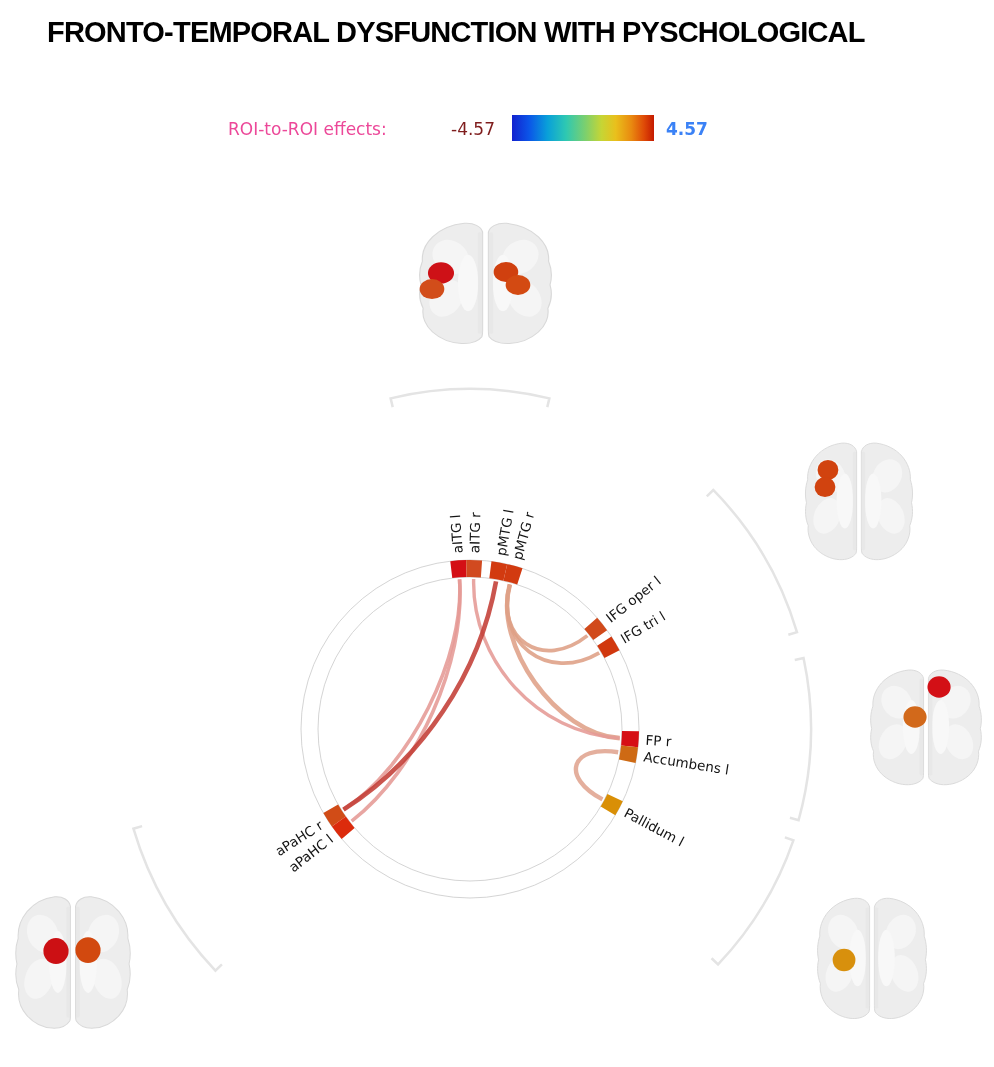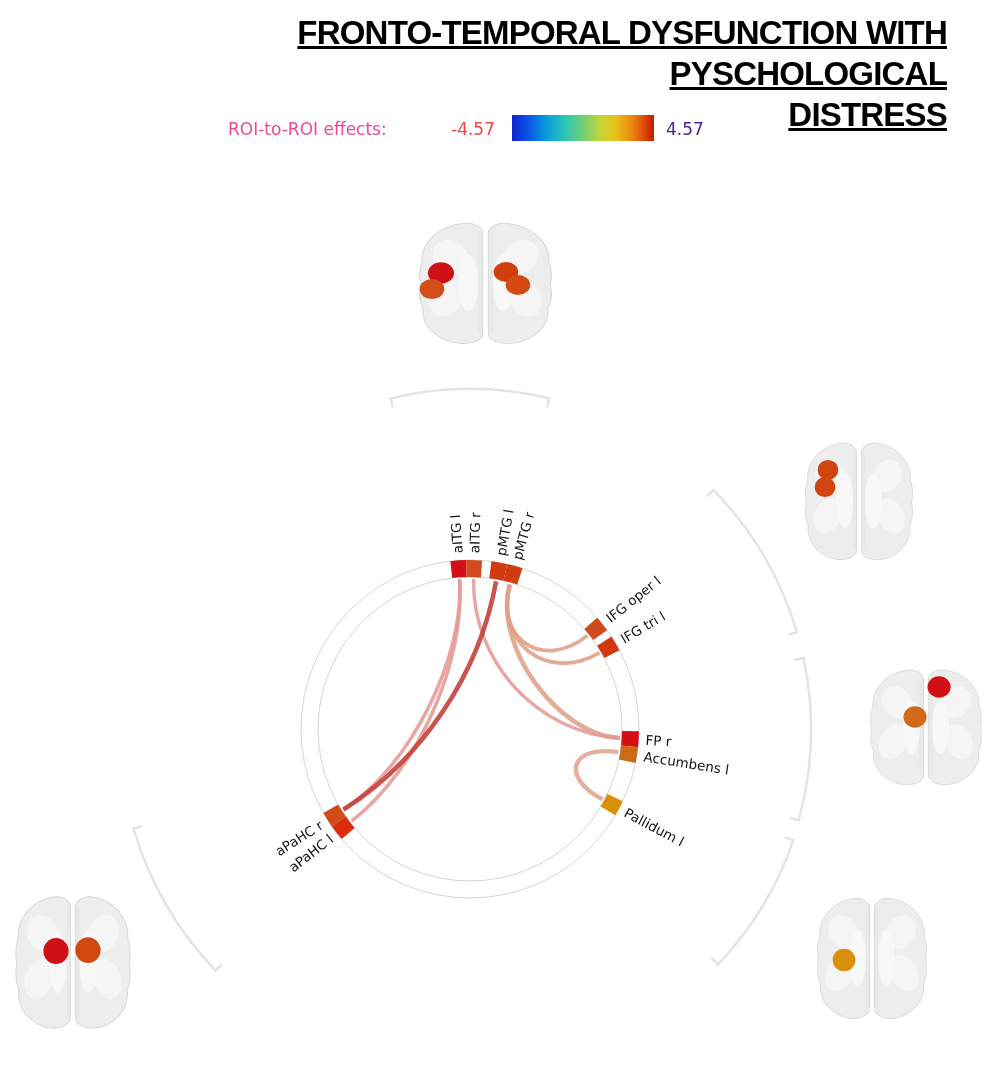--- a/index.html
+++ b/index.html
@@ -1,37 +1,36 @@
 <!DOCTYPE html>
 <html><head>
 <meta charset="utf-8">
 <style>
   html,body{margin:0;padding:0;background:#fff;}
   body{width:994px;height:1067px;position:relative;overflow:hidden;
        font-family:"DejaVu Sans",sans-serif;}
-  .title{position:absolute;left:47px;top:12px;width:900px;text-align:right;
+  .title{position:absolute;left:47px;top:12px;width:900px;text-align:left;
          font-family:"Liberation Sans",sans-serif;font-weight:700;
-         font-size:33px;line-height:41px;color:#000;letter-spacing:-0.8px;text-decoration:underline;}
+         font-size:29px;line-height:41px;color:#000;letter-spacing:-0.8px;}
   .legend-label{position:absolute;left:228px;top:119px;font-size:17px;color:#ec4899;}
   .legend-min{position:absolute;left:425px;top:119px;width:70px;text-align:right;
-              font-size:17px;color:#ef4444;}
+              font-size:17px;color:#7f1d1d;}
   .colorbar{position:absolute;left:512px;top:115px;width:142px;height:26px;
             background:linear-gradient(90deg,#1222cf 0%,#0b55e8 12%,#09a0d9 25%,
             #2ec8b2 38%,#7ed06c 52%,#c6d535 63%,#e9c01c 73%,#e98a10 84%,
             #df4a07 93%,#c41a00 100%);}
-  .legend-max{position:absolute;left:666px;top:119px;font-size:17px;color:#4c1d95;}
+  .legend-max{position:absolute;left:666px;top:119px;font-size:17px;color:#3b82f6;font-weight:bold;}
   #connectogram{position:absolute;left:0;top:0;width:994px;height:1067px;}
   .brain{position:absolute;}
 </style>
 </head>
 <body>
 
 <div class="title">
   <div>FRONTO-TEMPORAL DYSFUNCTION WITH PYSCHOLOGICAL</div>
-  <div>DISTRESS</div>
 </div>
 
 <span class="legend-label">ROI-to-ROI effects:</span>
 <span class="legend-min">-4.57</span>
 <div class="colorbar"></div>
 <span class="legend-max">4.57</span>
 
 <svg id="connectogram" viewBox="0 0 994 1067">
     <circle cx="470" cy="729" r="152" fill="none" stroke="#c9c9c9" stroke-width="0.8"></circle>
     <circle cx="470" cy="729" r="169" fill="none" stroke="#c9c9c9" stroke-width="0.8"></circle>

